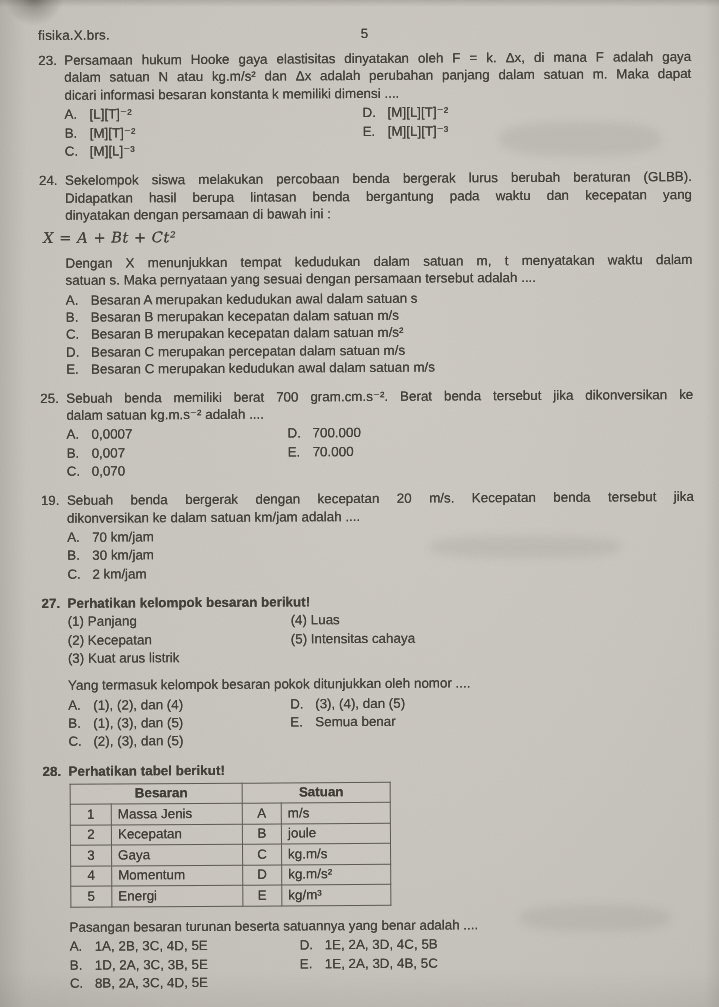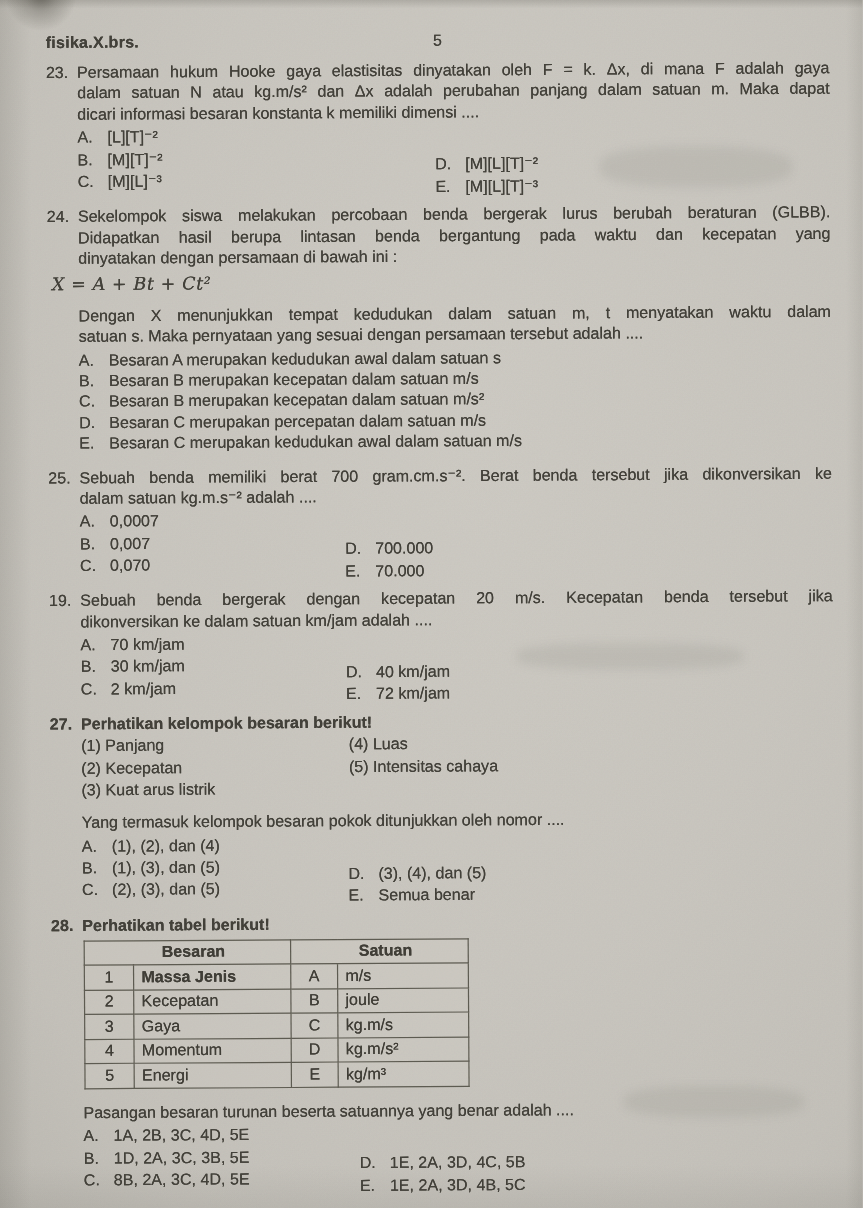--- a/index.html
+++ b/index.html
@@ -27,62 +27,62 @@
   .grain { position:absolute; inset:0; z-index:2; opacity:0.05; pointer-events:none; mix-blend-mode:multiply; }
   .smudge { position:absolute; z-index:1; background:rgba(106,104,96,0.12); filter:blur(4px); border-radius:40%; pointer-events:none; }
 
   .tilt {
     position:absolute; left:38px; top:25px; right:28px; z-index:4;
     transform:rotate(-0.35deg); transform-origin:50% 0;
     font-size:13.4px; line-height:17.4px;
     text-shadow:0 0 0.3px currentColor;
   }
   .hdr { position:relative; margin-bottom:7px; height:18px; }
-  .doclabel { font-weight:bold; letter-spacing:0.2px; }
+  .doclabel { font-weight:normal; letter-spacing:0.2px; }
   .pageno { position:absolute; left:0; right:0; text-align:center; }
 
   .q { display:flex; margin-bottom:11px; }
   .qnum { width:26px; flex:none; }
   .qnum.b { font-weight:bold; }
   .qbody { flex:1; min-width:0; }
 
   .jline { text-align:justify; text-align-last:justify; }
   .lastline { text-align:left; }
   .b { font-weight:bold; }
 
   .equation {
     font-family:"DejaVu Serif","Liberation Serif",serif;
     font-style:italic; font-size:14.6px;
     margin:5px 0 8px -22px; letter-spacing:0.5px;
   }
 
   .opts { position:relative; margin-top:2px; }
   .opt { line-height:18.3px; }
   .opts.tight .opt { line-height:17.4px; }
-  .optcol.right { position:absolute; top:0;margin-top:24px; }
+  .optcol.right { position:absolute; top:0; }
   .olabel { display:inline-block; min-width:18px; margin-right:7px; }
 
   .items { position:relative; margin-top:1px; }
   .item { line-height:18.3px; }
   .itemcol.right { position:absolute; top:0; left:223px; }
 
   .qline { margin-top:9px; }
   .qline28 { margin-top:11px; }
 
   table.btable {
     border-collapse:collapse; margin:4px 0 0 1px;
     font-size:13.4px; color:#403e37;
   }
   .btable th, .btable td {
     border:1.5px solid #5d5b51; padding:1.5px 6px; line-height:16.5px;
     background:rgba(210,207,200,0.25);
   }
   .btable th { font-weight:bold; text-align:center;padding-left:16px; }
   .btable td.c { text-align:center; }
-  .w-no { width:28px; } .w-bes { width:118px;font-weight:bold; } .w-let { width:26px; } .w-sat { width:96px; }
+  .w-no { width:28px; } .w-bes { width:118px; } .w-let { width:26px; } .w-sat { width:96px; }
 </style>
 </head>
 <body>
 
 <div class="page">
   <svg class="grain" width="719" height="1007">
     <filter id="n">
         <feTurbulence type="fractalNoise" baseFrequency="0.8" numOctaves="2"></feTurbulence>
       </filter>
     <rect width="719" height="1007" filter="url(#n)"></rect>
@@ -162,24 +162,20 @@
       <div class="qnum">19.</div>
       <div class="qbody">
         <div class="jline">Sebuah benda bergerak dengan kecepatan 20 m/s. Kecepatan benda tersebut jika</div>
         <div class="lastline">dikonversikan ke dalam satuan km/jam adalah ....</div>
         <div class="opts">
           <div class="optcol">
             <div class="opt"><span class="olabel">A.</span><span>70 km/jam</span></div>
             <div class="opt"><span class="olabel">B.</span><span>30 km/jam</span></div>
             <div class="opt"><span class="olabel">C.</span><span>2 km/jam</span></div>
           </div>
-          <div class="optcol right" style="left:221px">
-            <div class="opt"><span class="olabel">D.</span><span>40 km/jam</span></div>
-            <div class="opt"><span class="olabel">E.</span><span>72 km/jam</span></div>
-          </div>
         </div>
       </div>
     </div>
 
     <div class="q">
       <div class="qnum b">27.</div>
       <div class="qbody">
         <div class="b">Perhatikan kelompok besaran berikut!</div>
         <div class="items">
           <div class="itemcol">

